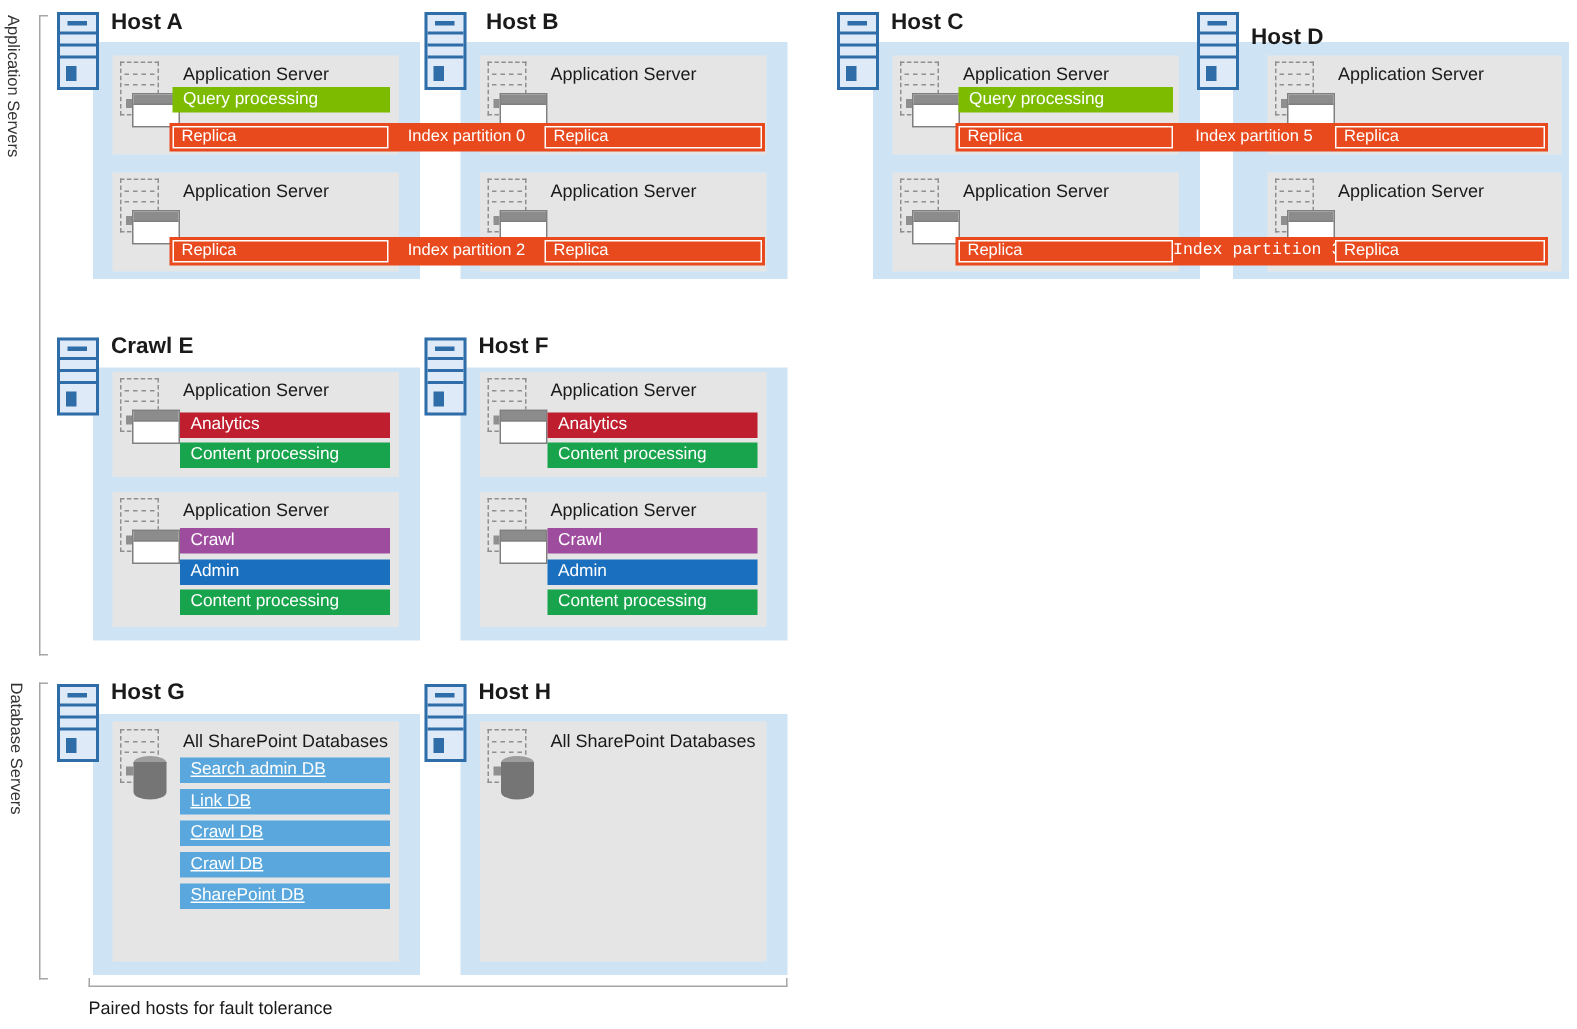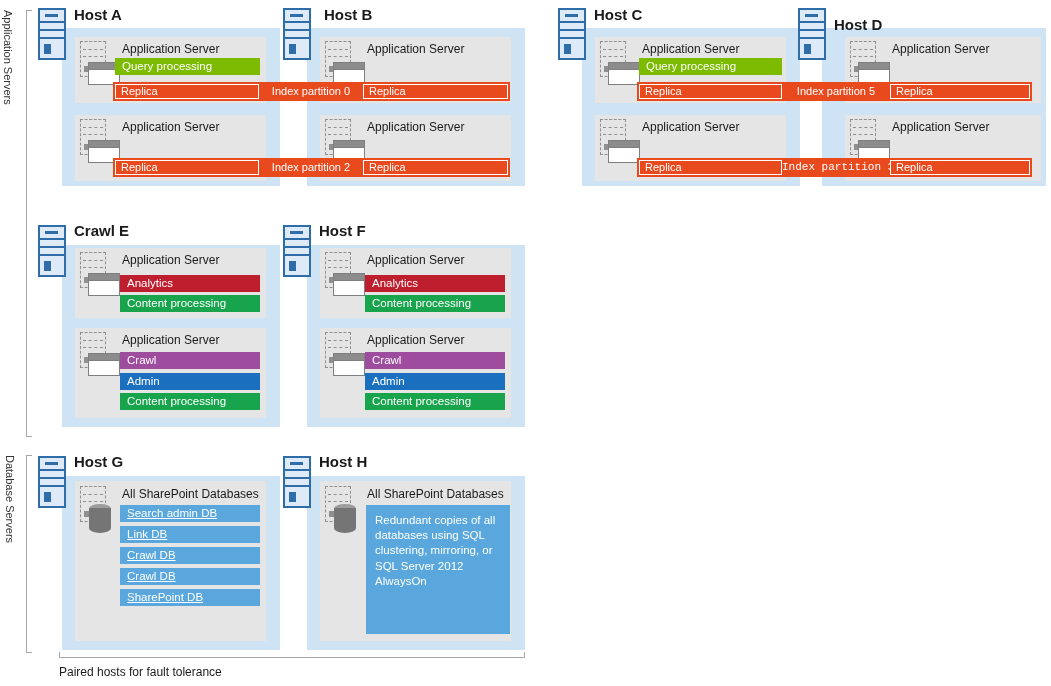--- a/index.html
+++ b/index.html
@@ -330,19 +330,18 @@
     <div class="dashrect" style="left:5px;top:5px;">
         <div class="dln" style="top:7px;"></div>
         <div class="dln" style="top:14px;"></div>
         <div class="dsq"></div>
       </div>
     <div class="cyl" style="left:14px;top:23px;">
         <div class="cap"></div>
         <div class="body"></div>
       </div>
     <div class="card-title" style="top:6px;">All SharePoint Databases</div>
-    <div class="note" style="left: 46px; top: 24px; width: 144px; height: 129px; background-color: rgb(89, 167, 220);">Redundant copies of all databases using SQL clustering, mirroring, or SQL Server 2012 AlwaysOn</div>
   </div>
 
   <div class="hbracket" style="left:59px;top:652px;width:466px;"></div>
   <div class="caption" style="left:59px;top:665px;">Paired hosts for fault tolerance</div>
 
 </div>
 
 </body></html>

